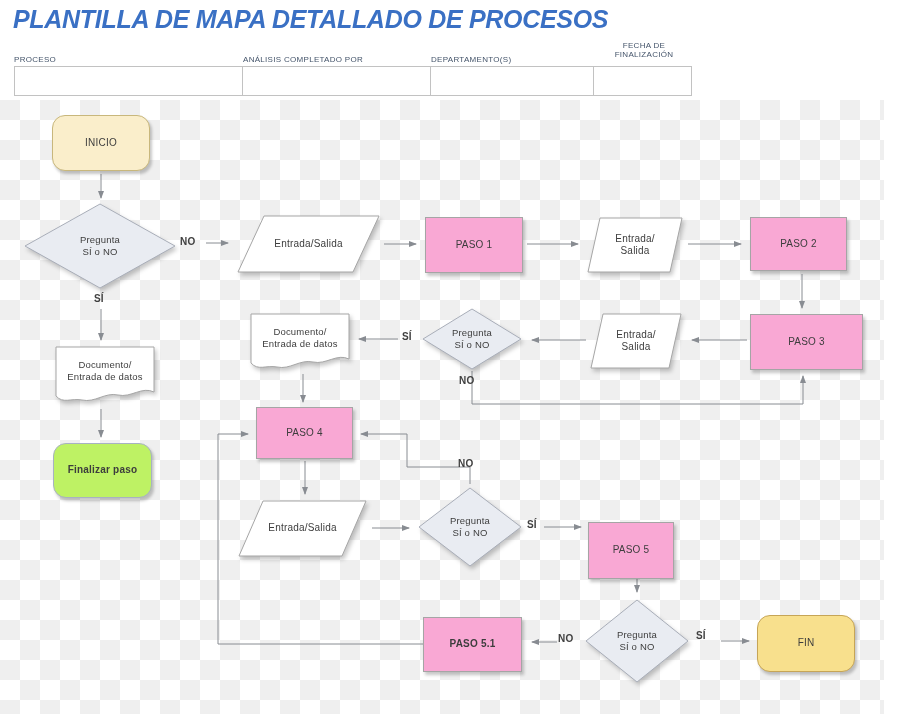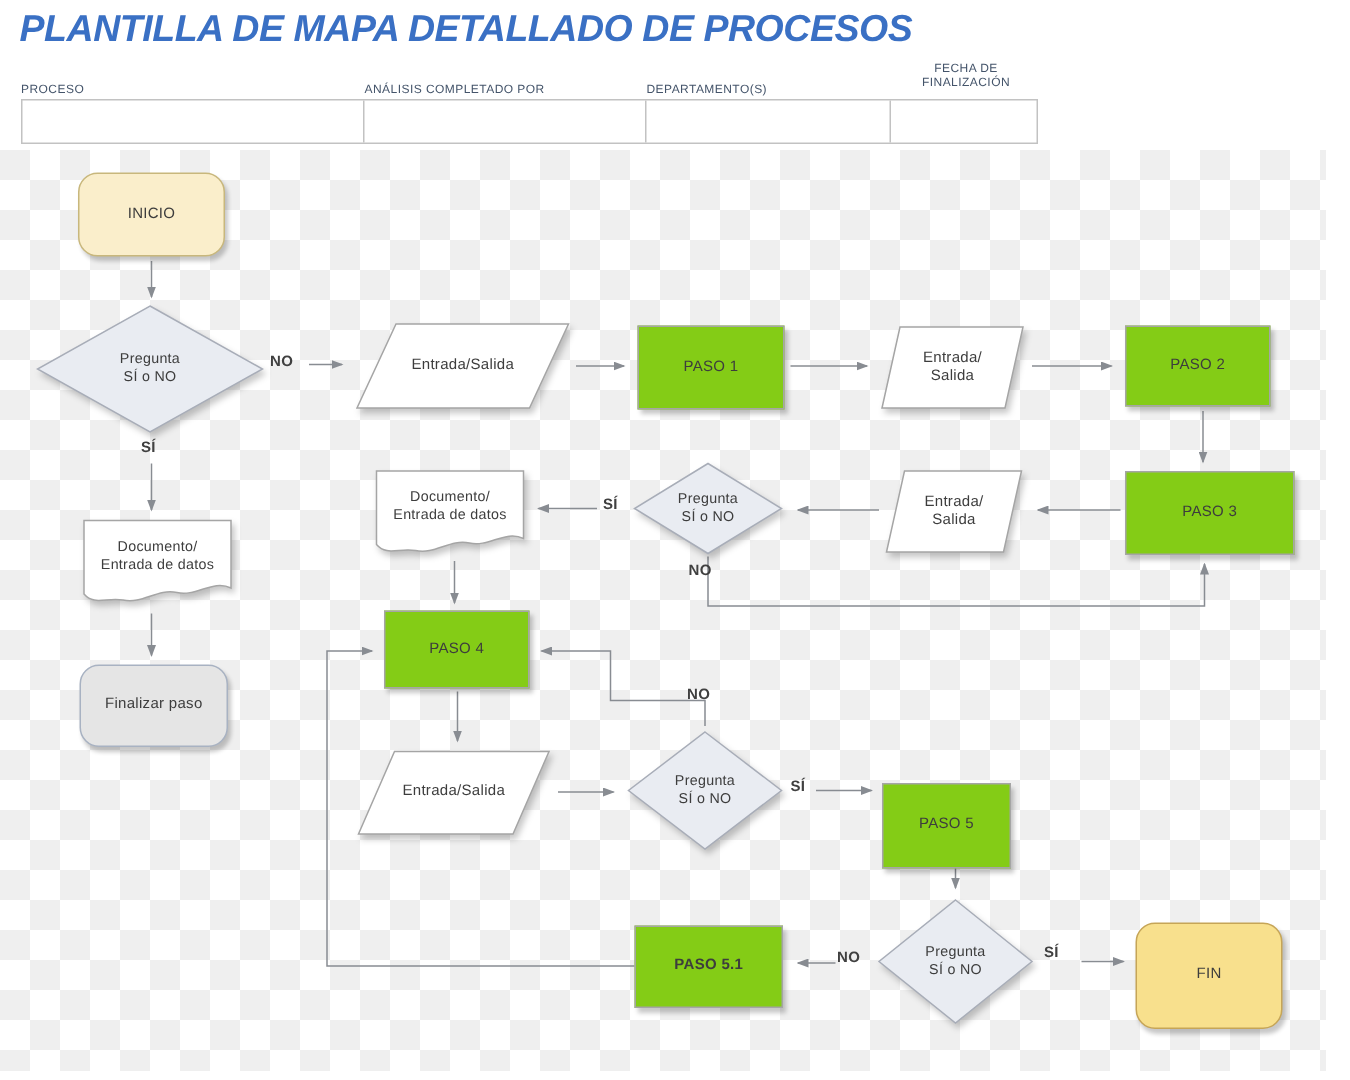--- a/index.html
+++ b/index.html
@@ -27,26 +27,26 @@
   .connectors{position:absolute;left:0;top:0;}
   .edge{fill:none;stroke:#888c92;stroke-width:1;}
 
   .node{position:absolute;}
   .node-label{position:absolute;left:0;top:0;right:0;bottom:0;display:flex;
     align-items:center;justify-content:center;text-align:center;
     font-size:10px;color:#3d3d3d;white-space:pre-line;line-height:1.25;letter-spacing:.2px;}
   .node-label.sm{font-size:9.5px;}
   .doc .node-label{bottom:10px;}
 
-  .proc{background:#84cc16;border:1px solid #a5a5a5;box-shadow:2px 3px 3px rgba(0,0,0,0.22);
+  .proc{background:#f9a8d4;border:1px solid #a5a5a5;box-shadow:2px 3px 3px rgba(0,0,0,0.22);
     box-sizing:border-box;}
   .term{border-radius:13px;box-shadow:2px 3px 3px rgba(0,0,0,0.22);box-sizing:border-box;}
   .term-start{background:#faeecb;border:1px solid #c8b77c;}
   .term-end{background:#f8e08d;border:1px solid #c6a557;}
-  .term-finish{background:#e5e5e5;border:1px solid #a8b2c2;}
+  .term-finish{background:#bef264;border:1px solid #a8b2c2;font-weight:bold;}
 
   .shape-svg{position:absolute;left:0;top:0;filter:drop-shadow(2px 3px 2px rgba(0,0,0,0.22));}
   .diamond{fill:#e9ecf2;stroke:#a8adb8;stroke-width:1;}
   .para,.docpath{fill:#ffffff;stroke:#a5a5a5;stroke-width:1;}
 
   .edge-label{position:absolute;font-size:10px;font-weight:bold;color:#404040;
     white-space:nowrap;letter-spacing:.2px;}
 </style>
 </head>
 <body>
@@ -98,21 +98,21 @@
     <polyline class="edge" marker-end="url(#ah)" points="423,644 218,644 218,434 248,434"></polyline>
     <polyline class="edge" marker-end="url(#ah)" points="470,484 470,467 407,467 407,434 361,434"></polyline>
   </svg>
 
   <div class="node term term-start" style="left:52px;top:115px;width:98px;height:56px;">
     <div class="node-label">INICIO</div>
   </div>
   <div class="node term term-finish" style="left:53px;top:443px;width:99px;height:55px;">
     <div class="node-label">Finalizar paso</div>
   </div>
-  <div class="node term term-end" style="left:757px;top:615px;width:98px;height:71px;">
+  <div class="node term term-end" style="left:757px;top:615px;width:98px;height:57px;">
     <div class="node-label">FIN</div>
   </div>
 
   <div class="node" style="left:24px;top:203px;width:152px;height:86px;">
     <svg class="shape-svg" width="152" height="86">
         <polygon class="diamond" points="76,1 151,43 76,85 1,43"></polygon>
       </svg>
     <div class="node-label sm">Pregunta
 SÍ o NO</div>
   </div>

